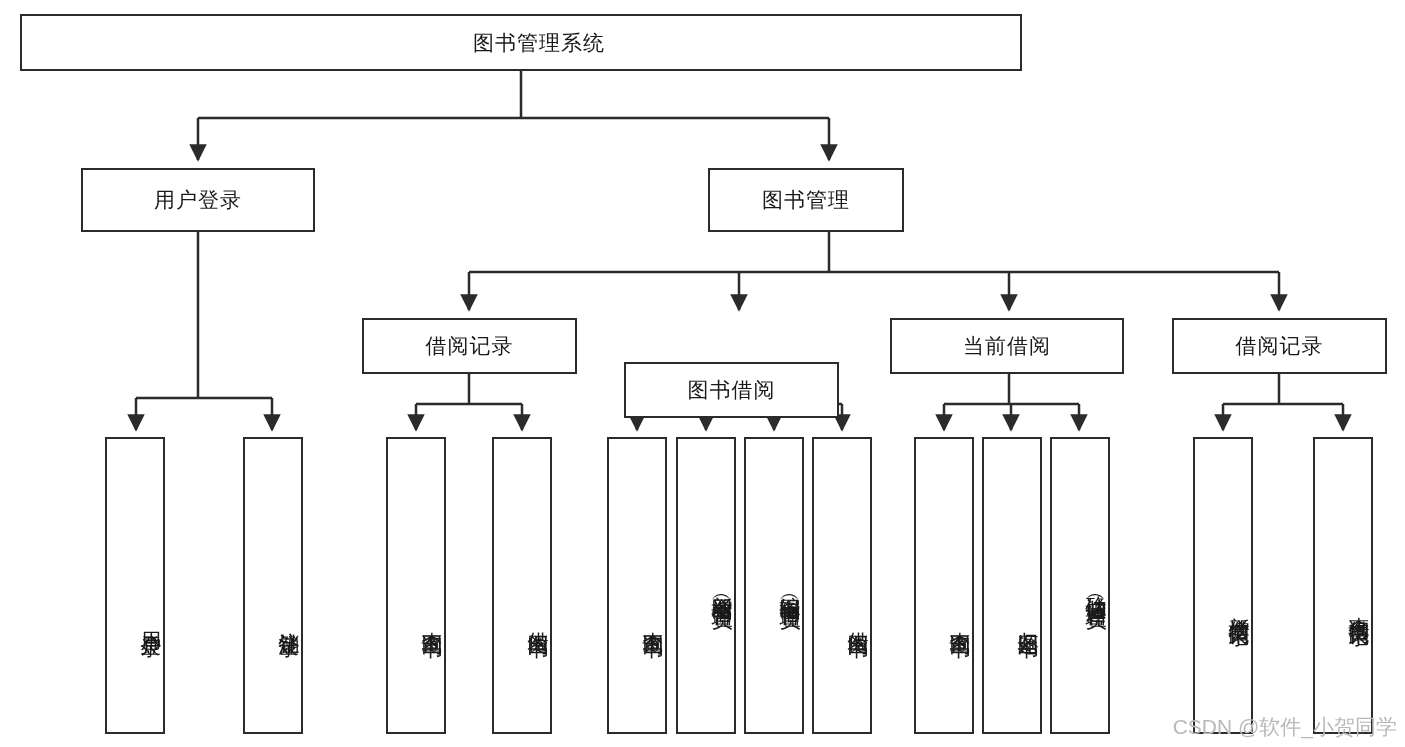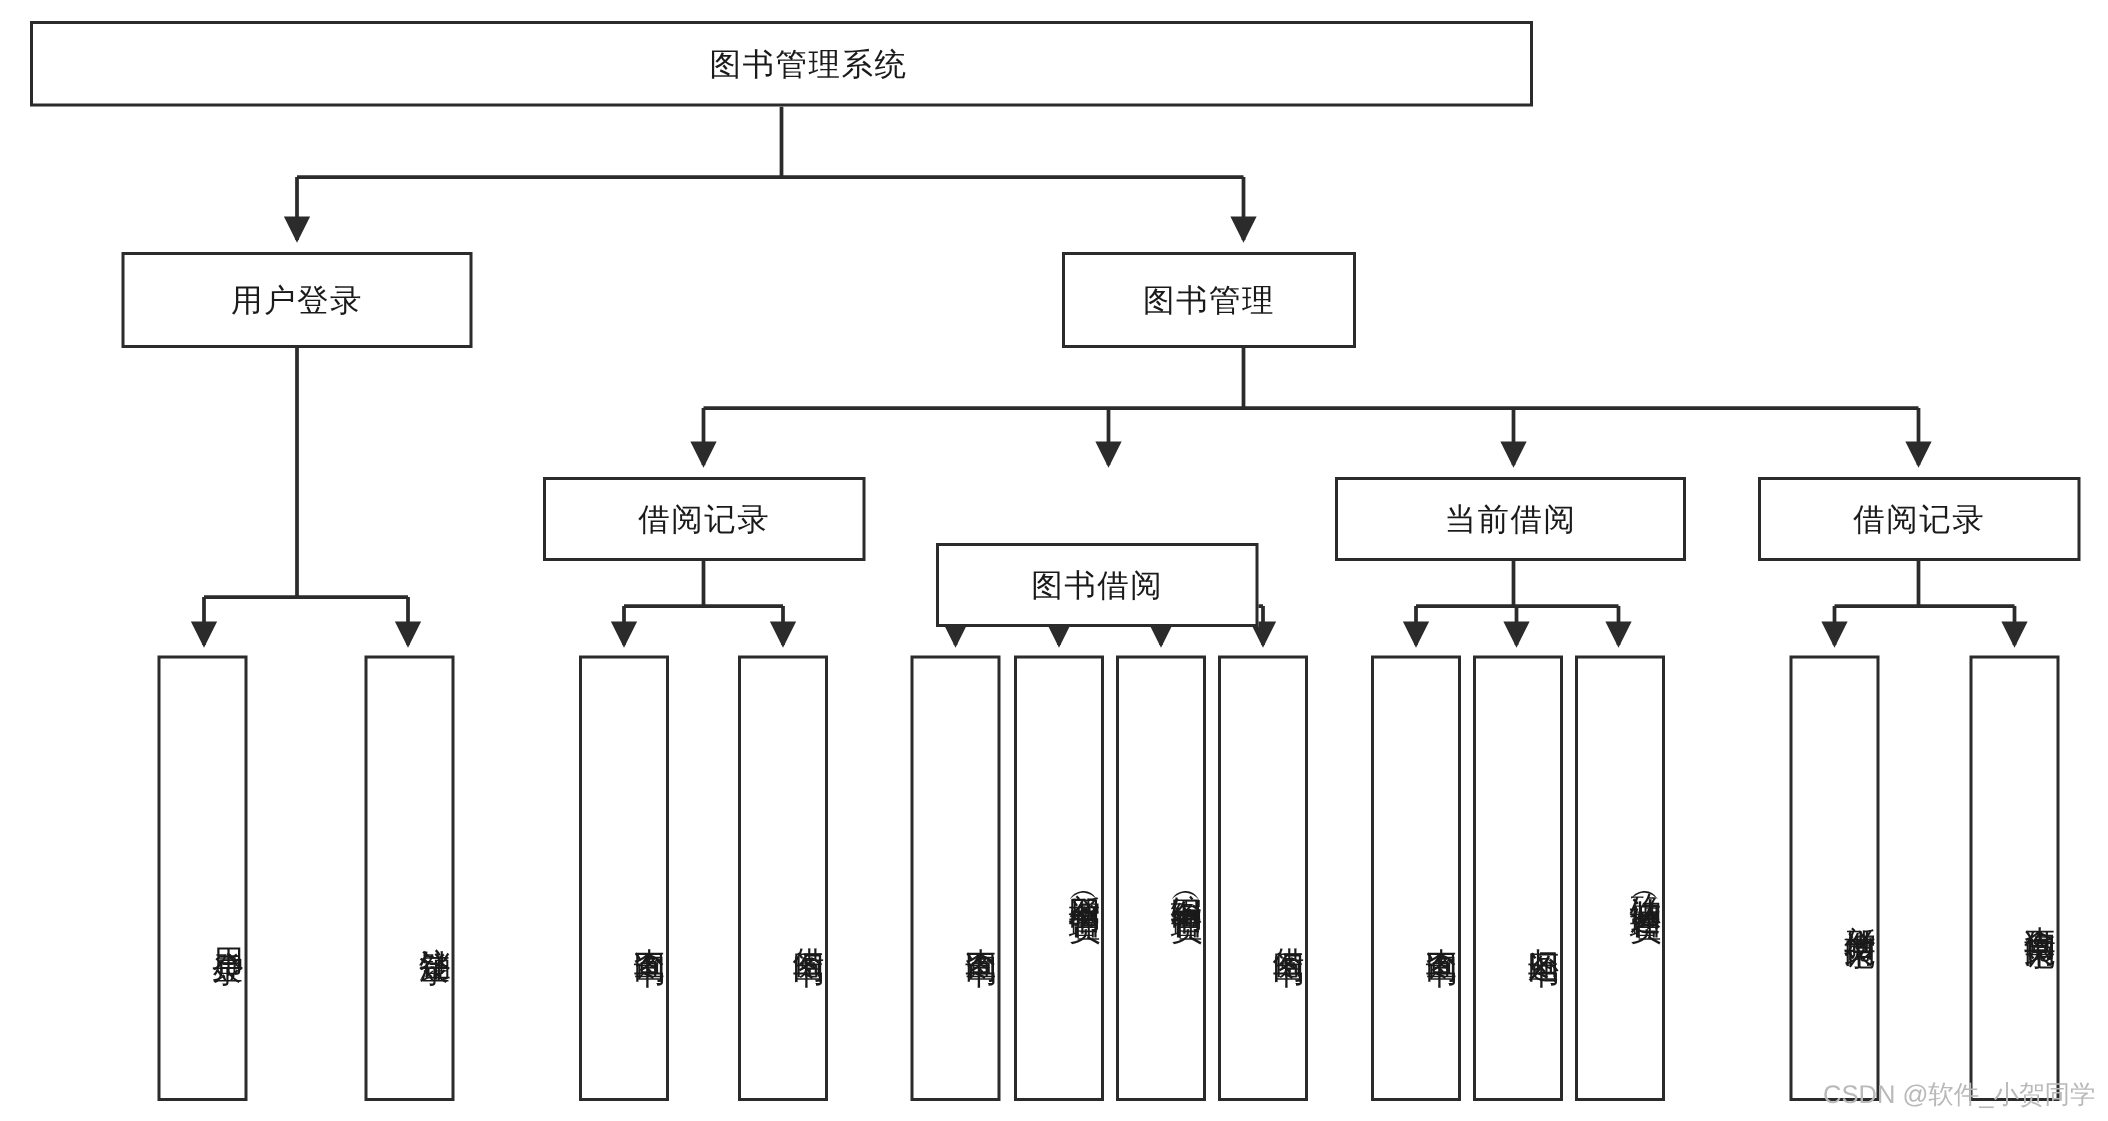--- a/index.html
+++ b/index.html
@@ -49,21 +49,21 @@
     white-space: nowrap;
   }
   .node.vert.tall {
     align-items: flex-start;
     padding-top: 4px;
   }
   .watermark {
     position: absolute;
     right: 8px;
     bottom: 6px;
-    font-size: 17px;
+    font-size: 21px;
     color: #b9b9b9;
     z-index: 5;
     white-space: nowrap;
   }
 </style>
 </head>
 <body>
 
 <div id="canvas">
 

